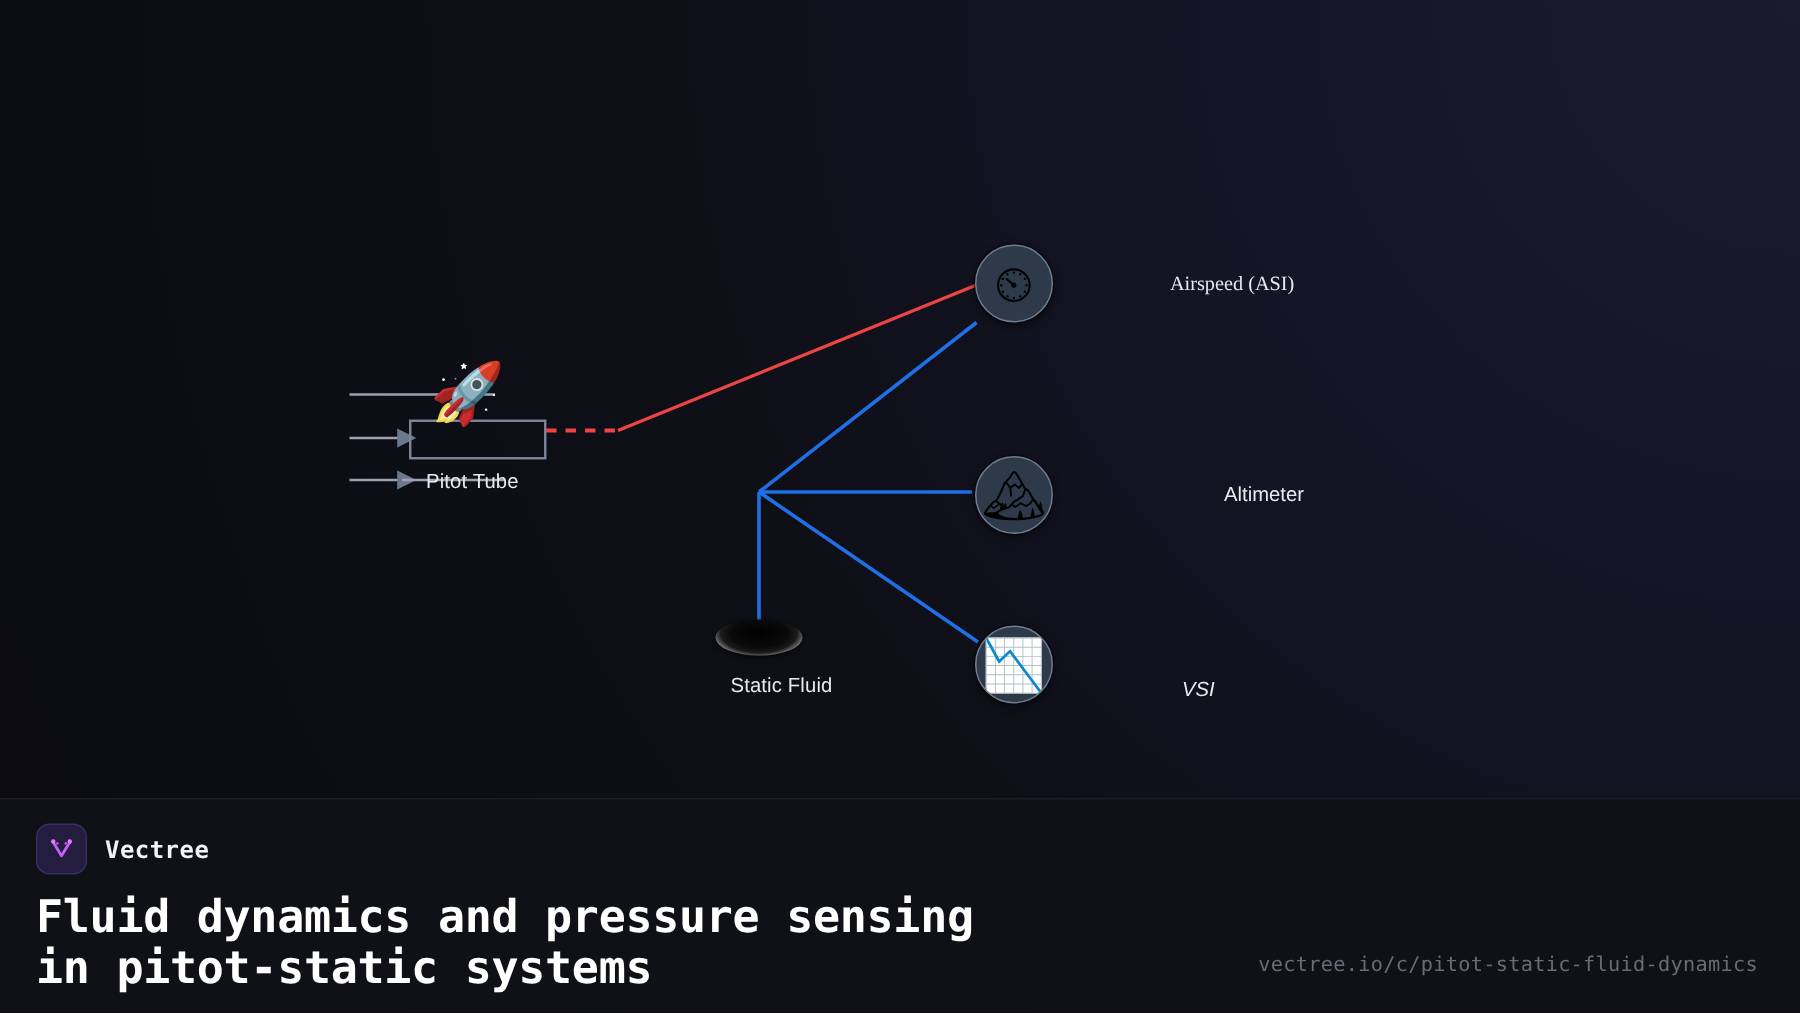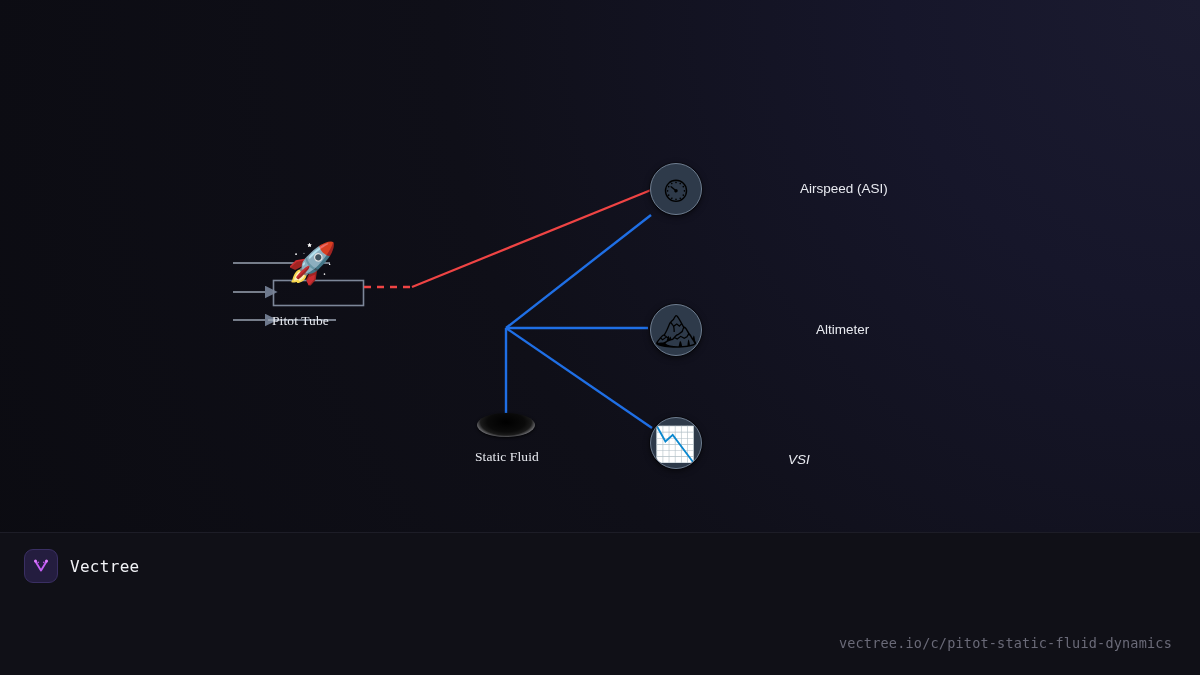--- a/index.html
+++ b/index.html
@@ -32,21 +32,22 @@
     width: 1200px;
     height: 532px;
   }
 
   .node-label {
     position: absolute;
     color: #e8eaf0;
     font-size: 13.5px;
     letter-spacing: 0.1px;
     white-space: nowrap;
-    font-family: Liberation Serif, serif;
+    font-family: Liberation Sans, sans-serif;
+    margin-left: 12px;
   }
 
   
   .instrument {
     position: absolute;
     width: 50px;
     height: 50px;
     border-radius: 50%;
     background: #2e3a4a;
     border: 1px solid #6e7d90;
@@ -115,21 +116,21 @@
     border-radius: 9px;
     background: #241d3f;
     border: 1px solid #3a2f63;
     display: flex;
     align-items: center;
     justify-content: center;
   }
   .brand-name {
     color: #f2f3f7;
     font-family: "DejaVu Sans Mono", monospace;
-    font-weight: normal;
+    font-weight: bold;
     font-size: 16px;
     letter-spacing: 0.3px;
   }
   .headline {
     position: absolute;
     left: 24px;
     top: 62px;
     width: 800px;
     color: #ffffff;
     font-family: "DejaVu Sans Mono", monospace;
@@ -188,21 +189,21 @@
     <div class="rocket" style="left:287px; top:243px;">🚀</div>
 
     <div class="node-label" style="left:272px; top:313px;">Pitot Tube</div>
 
     <div class="static-port" style="left:477px; top:413px;"></div>
     <div class="node-label" style="left:475px; top:449px;">Static Fluid</div>
 
     <div class="instrument" style="left:650px; top:163px;">
       <span class="glyph">⏲</span>
     </div>
-    <div class="inst-label" style="left:800px; top:181px;">Airspeed (ASI)</div>
+    <div class="inst-label" style="left:780px; top:181px;font-family:Liberation Serif, serif;">Airspeed (ASI)</div>
 
     <div class="instrument" style="left:650px; top:304px;">
       <span class="glyph">🏔</span>
     </div>
     <div class="inst-label" style="left:788px; top:322px;margin-left:28px;">Altimeter</div>
 
     <div class="instrument" style="left:650px; top:417px;">
       <span class="glyph">📉</span>
     </div>
     <div class="inst-label" style="left:788px; top:452px;font-style:italic;">VSI</div>
@@ -216,17 +217,19 @@
           <path d="M4.5 5.5 L10 14.5 L15.5 5.5" fill="none" stroke="#c55ff5" stroke-width="1.9" stroke-linecap="round" stroke-linejoin="round"></path>
           <circle cx="4.5" cy="5.0" r="1.5" fill="#e07bff"></circle>
           <circle cx="15.5" cy="5.0" r="1.5" fill="#e07bff"></circle>
           <circle cx="7.2" cy="6.3" r="0.9" fill="#b04fe0"></circle>
           <circle cx="12.8" cy="6.3" r="0.9" fill="#b04fe0"></circle>
         </svg>
       </div>
       <div class="brand-name">Vectree</div>
     </div>
 
+    <div class="headline">Fluid dynamics and pressure sensing
+in pitot-static systems</div>
 
     <div class="url">vectree.io/c/pitot-static-fluid-dynamics</div>
   </div>
 
 </div>
 
 </body></html>

